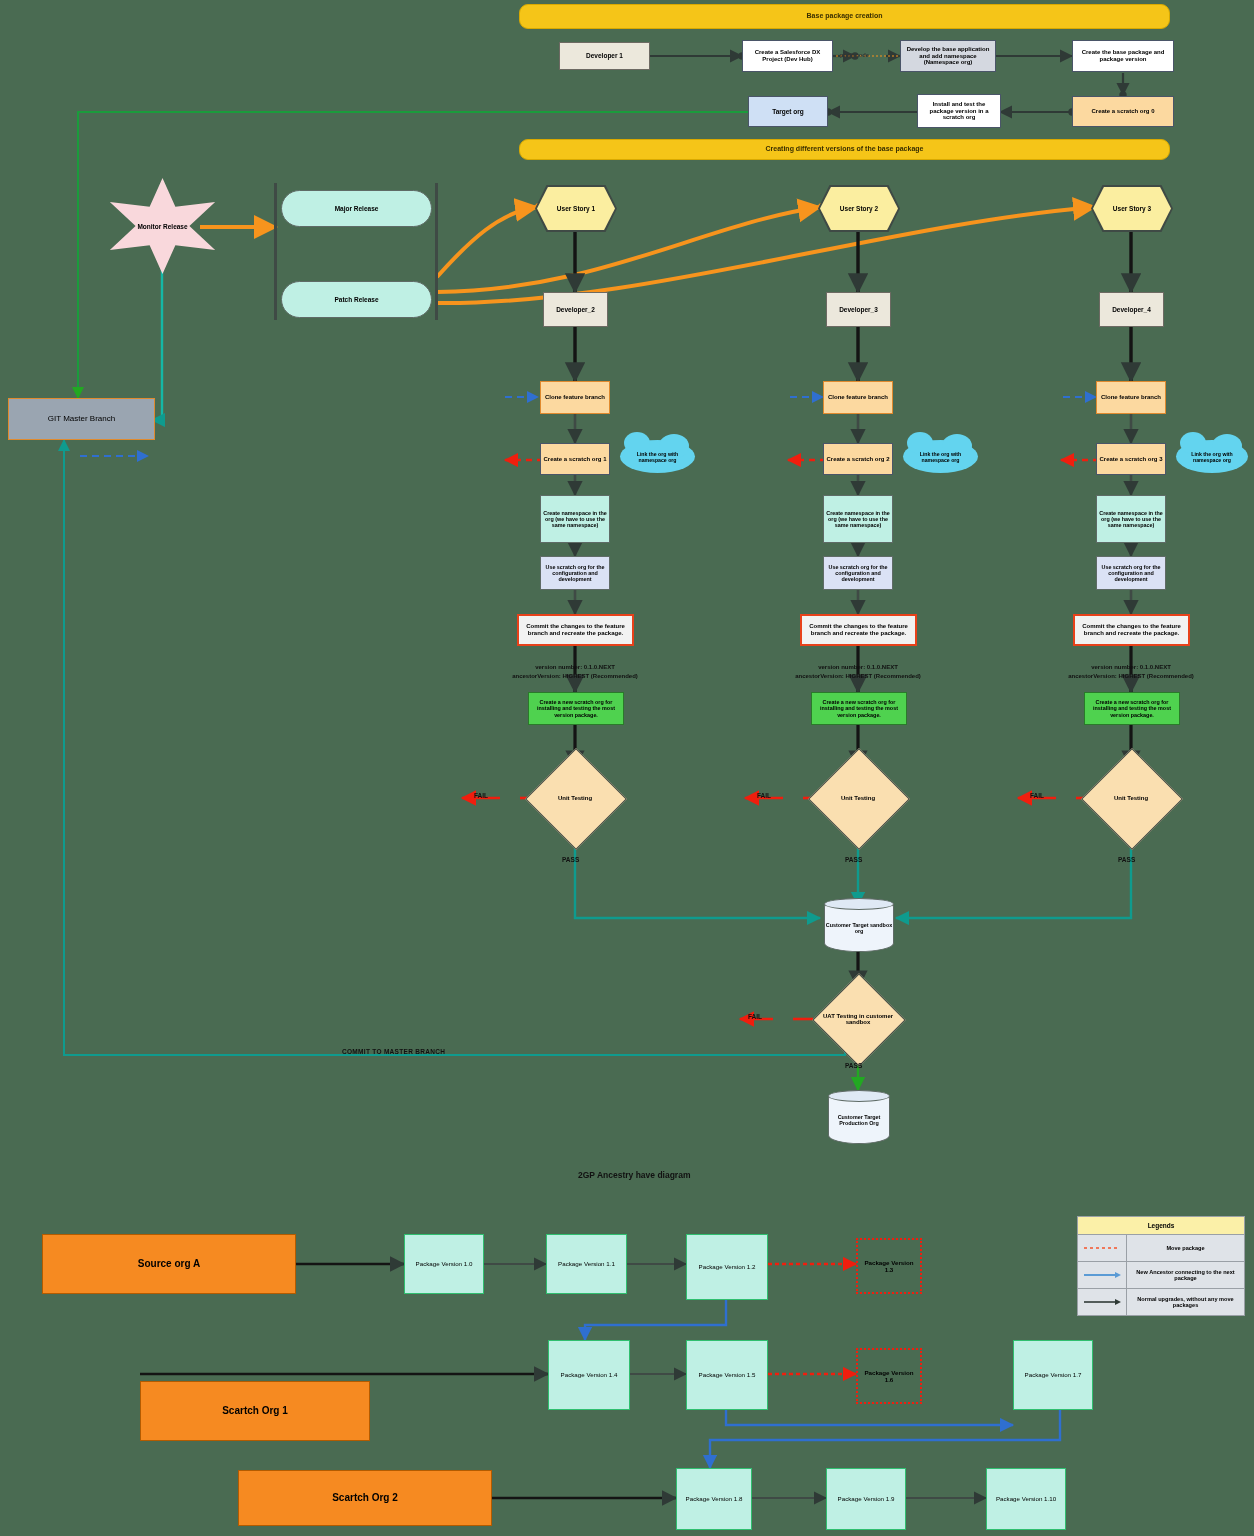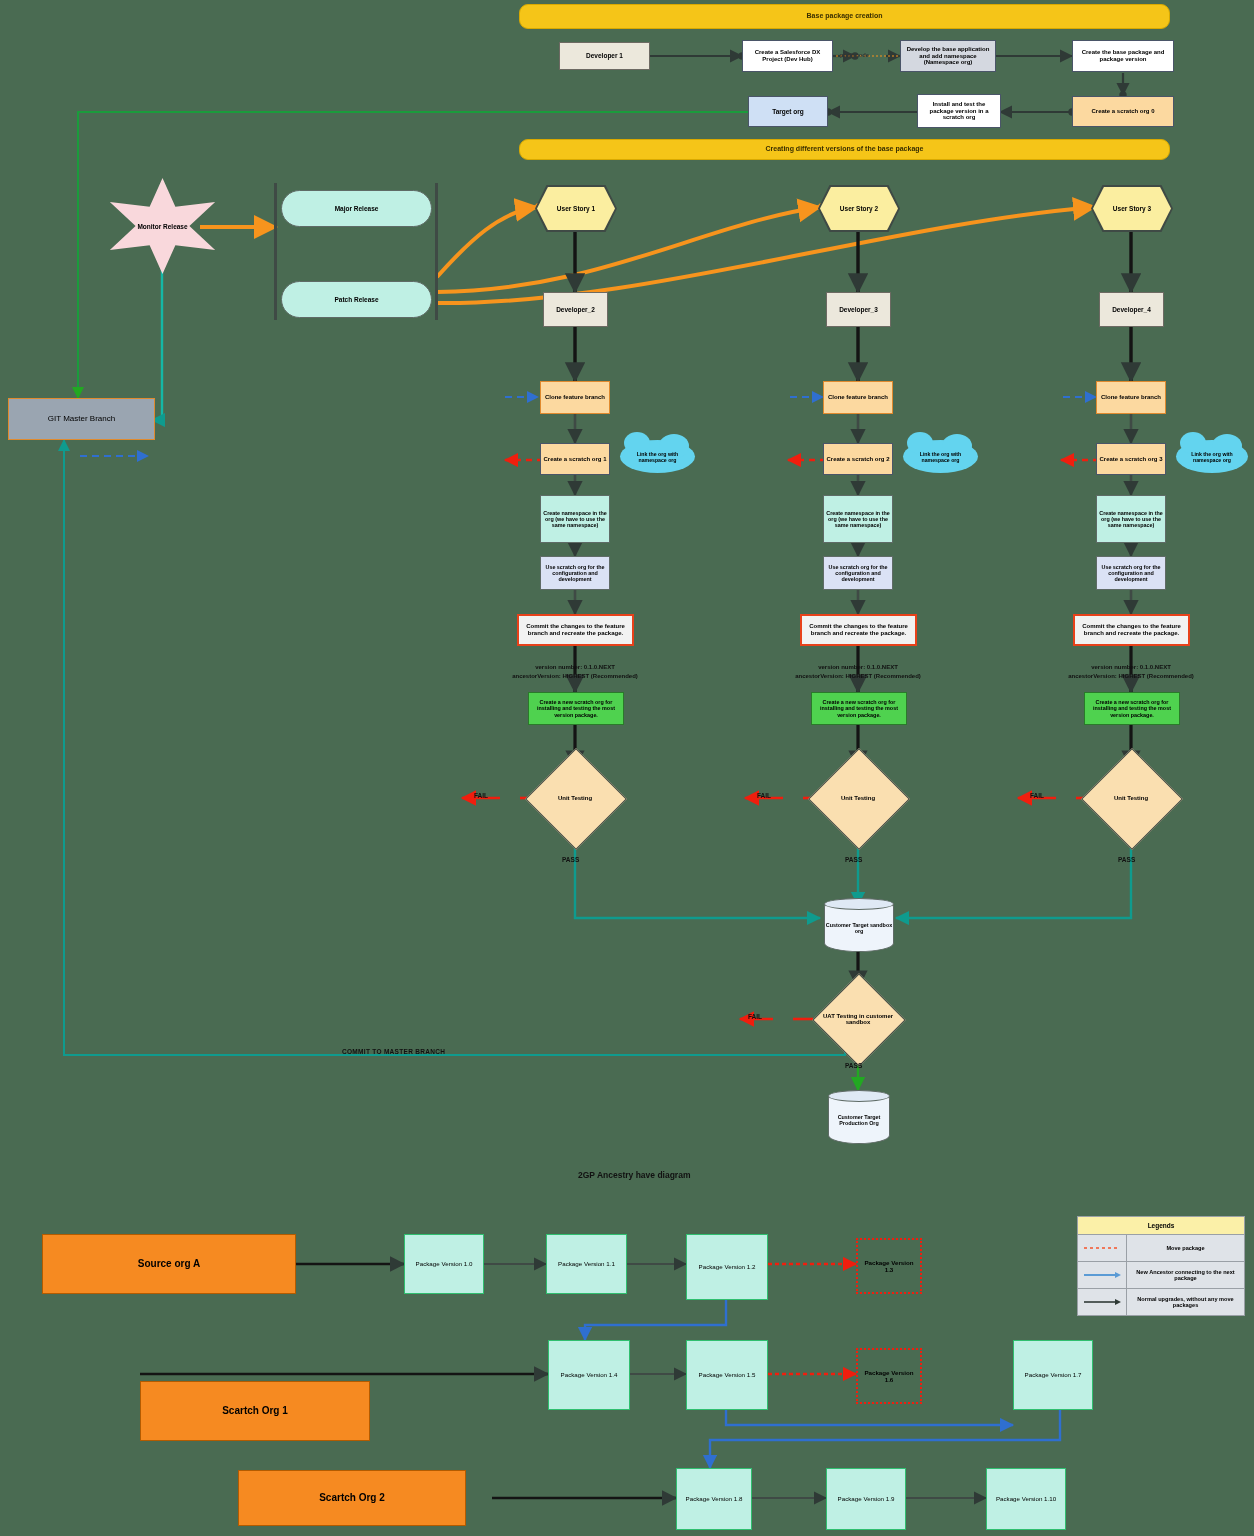--- a/index.html
+++ b/index.html
@@ -379,21 +379,21 @@
   <div class="node pkg" style="left:546px;top:1234px;width:81px;height:60px;">Package Version 1.1</div>
   <div class="node pkg" style="left:686px;top:1234px;width:82px;height:66px;">Package Version 1.2</div>
   <div class="node pkgghost" style="left:856px;top:1238px;width:66px;height:56px;padding:2px;">Package Version 1.3</div>
 
   <div class="node orgbox" style="left:140px;top:1344px;width:230px;height:60px;margin-top:37px;">Scartch Org 1</div>
   <div class="node pkg" style="left:548px;top:1340px;width:82px;height:70px;">Package Version 1.4</div>
   <div class="node pkg" style="left:686px;top:1340px;width:82px;height:70px;">Package Version 1.5</div>
   <div class="node pkgghost" style="left:856px;top:1348px;width:66px;height:56px;padding:2px;">Package Version 1.6</div>
   <div class="node pkg" style="left:1013px;top:1340px;width:80px;height:70px;">Package Version 1.7</div>
 
-  <div class="node orgbox" style="left:238px;top:1470px;width:228px;height:56px;">Scartch Org 2</div>
+  <div class="node orgbox" style="left:238px;top:1470px;width:254px;height:56px;">Scartch Org 2</div>
   <div class="node pkg" style="left:676px;top:1468px;width:76px;height:62px;">Package Version 1.8</div>
   <div class="node pkg" style="left:826px;top:1468px;width:80px;height:62px;">Package Version 1.9</div>
   <div class="node pkg" style="left:986px;top:1468px;width:80px;height:62px;">Package Version 1.10</div>
 
   <div class="legend" style="left:1077px;top:1216px;width:166px;">
     <div class="lhead">Legends</div>
     <div class="lrow">
       <div class="lsym">
         <svg width="40" height="8">
             <line x1="2" y1="4" x2="38" y2="4" stroke="#f0775a" stroke-width="2" stroke-dasharray="3,3"></line>

